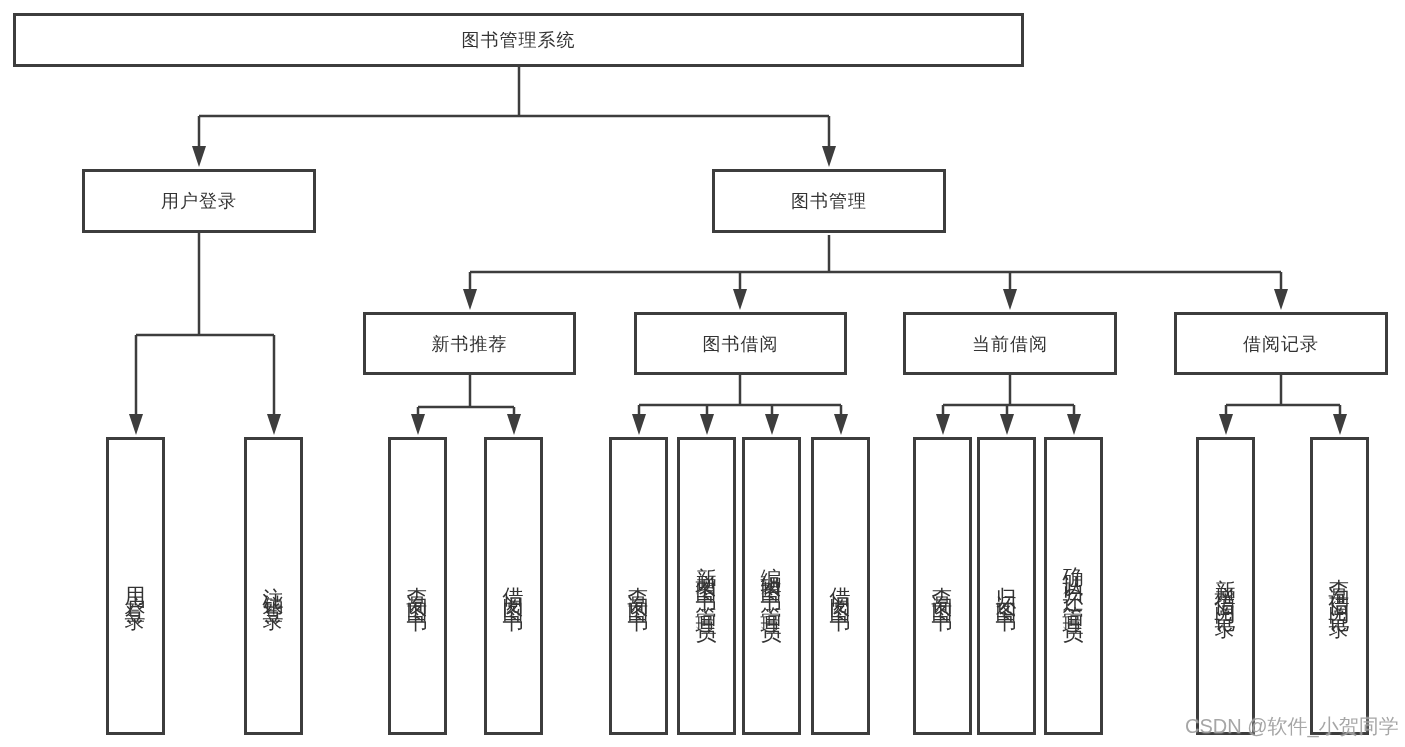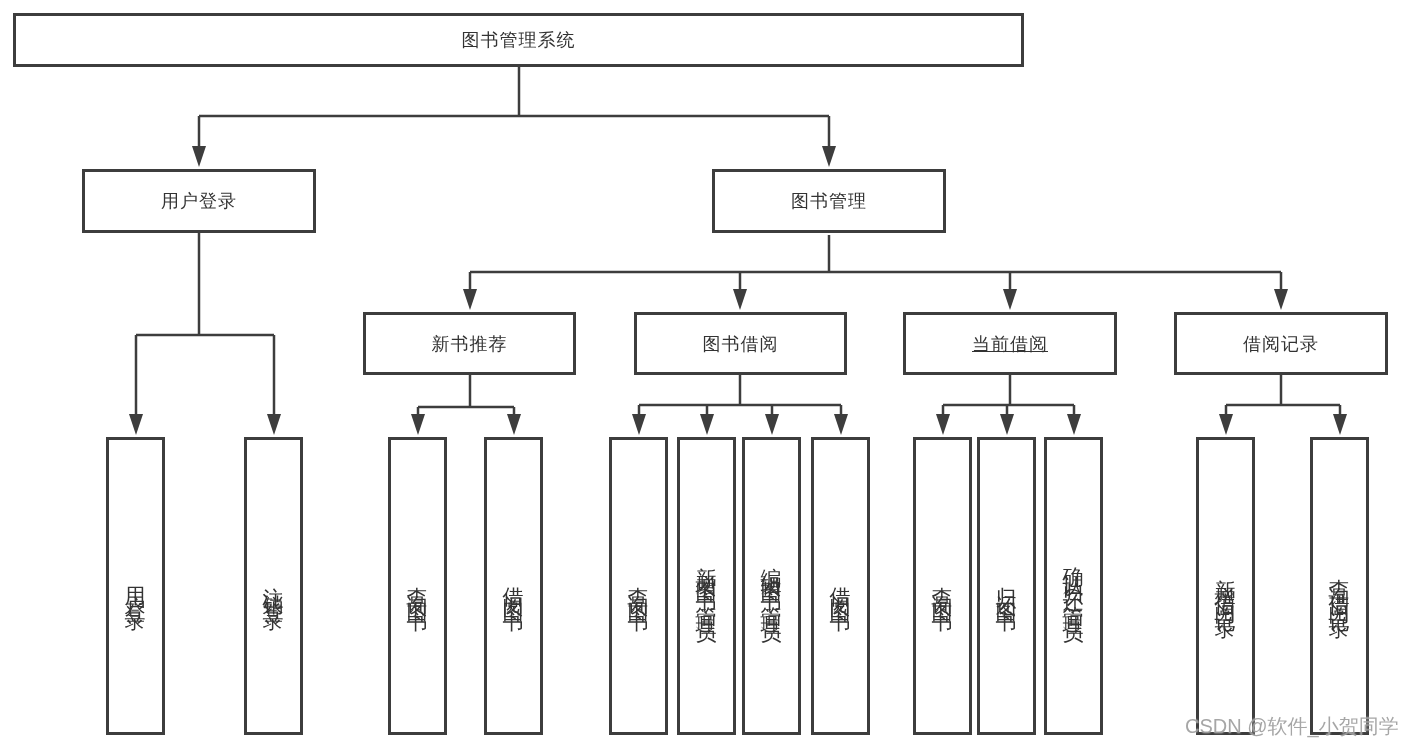--- a/index.html
+++ b/index.html
@@ -158,21 +158,21 @@
   <div class="hbox" style="left:712px; top:169px; width:234px; height:64px;text-align:right;">
     <span>图书管理</span>
   </div>
 
   <div class="hbox" style="left:634px; top:312px; width:213px; height:63px;">
     <span>图书借阅</span>
   </div>
   <div class="hbox" style="left:363px; top:312px; width:213px; height:63px;">
     <span>新书推荐</span>
   </div>
-  <div class="hbox" style="left:903px; top:312px; width:214px; height:63px;text-decoration:underline;">
+  <div class="hbox" style="left:903px; top:312px; width:214px; height:63px;">
     <span>当前借阅</span>
   </div>
   <div class="hbox" style="left:1174px; top:312px; width:214px; height:63px;">
     <span>借阅记录</span>
   </div>
 
   <div class="vbox" style="left:106px;">
     <span class="vtext">用户登录</span>
   </div>
   <div class="vbox" style="left:244px;">

